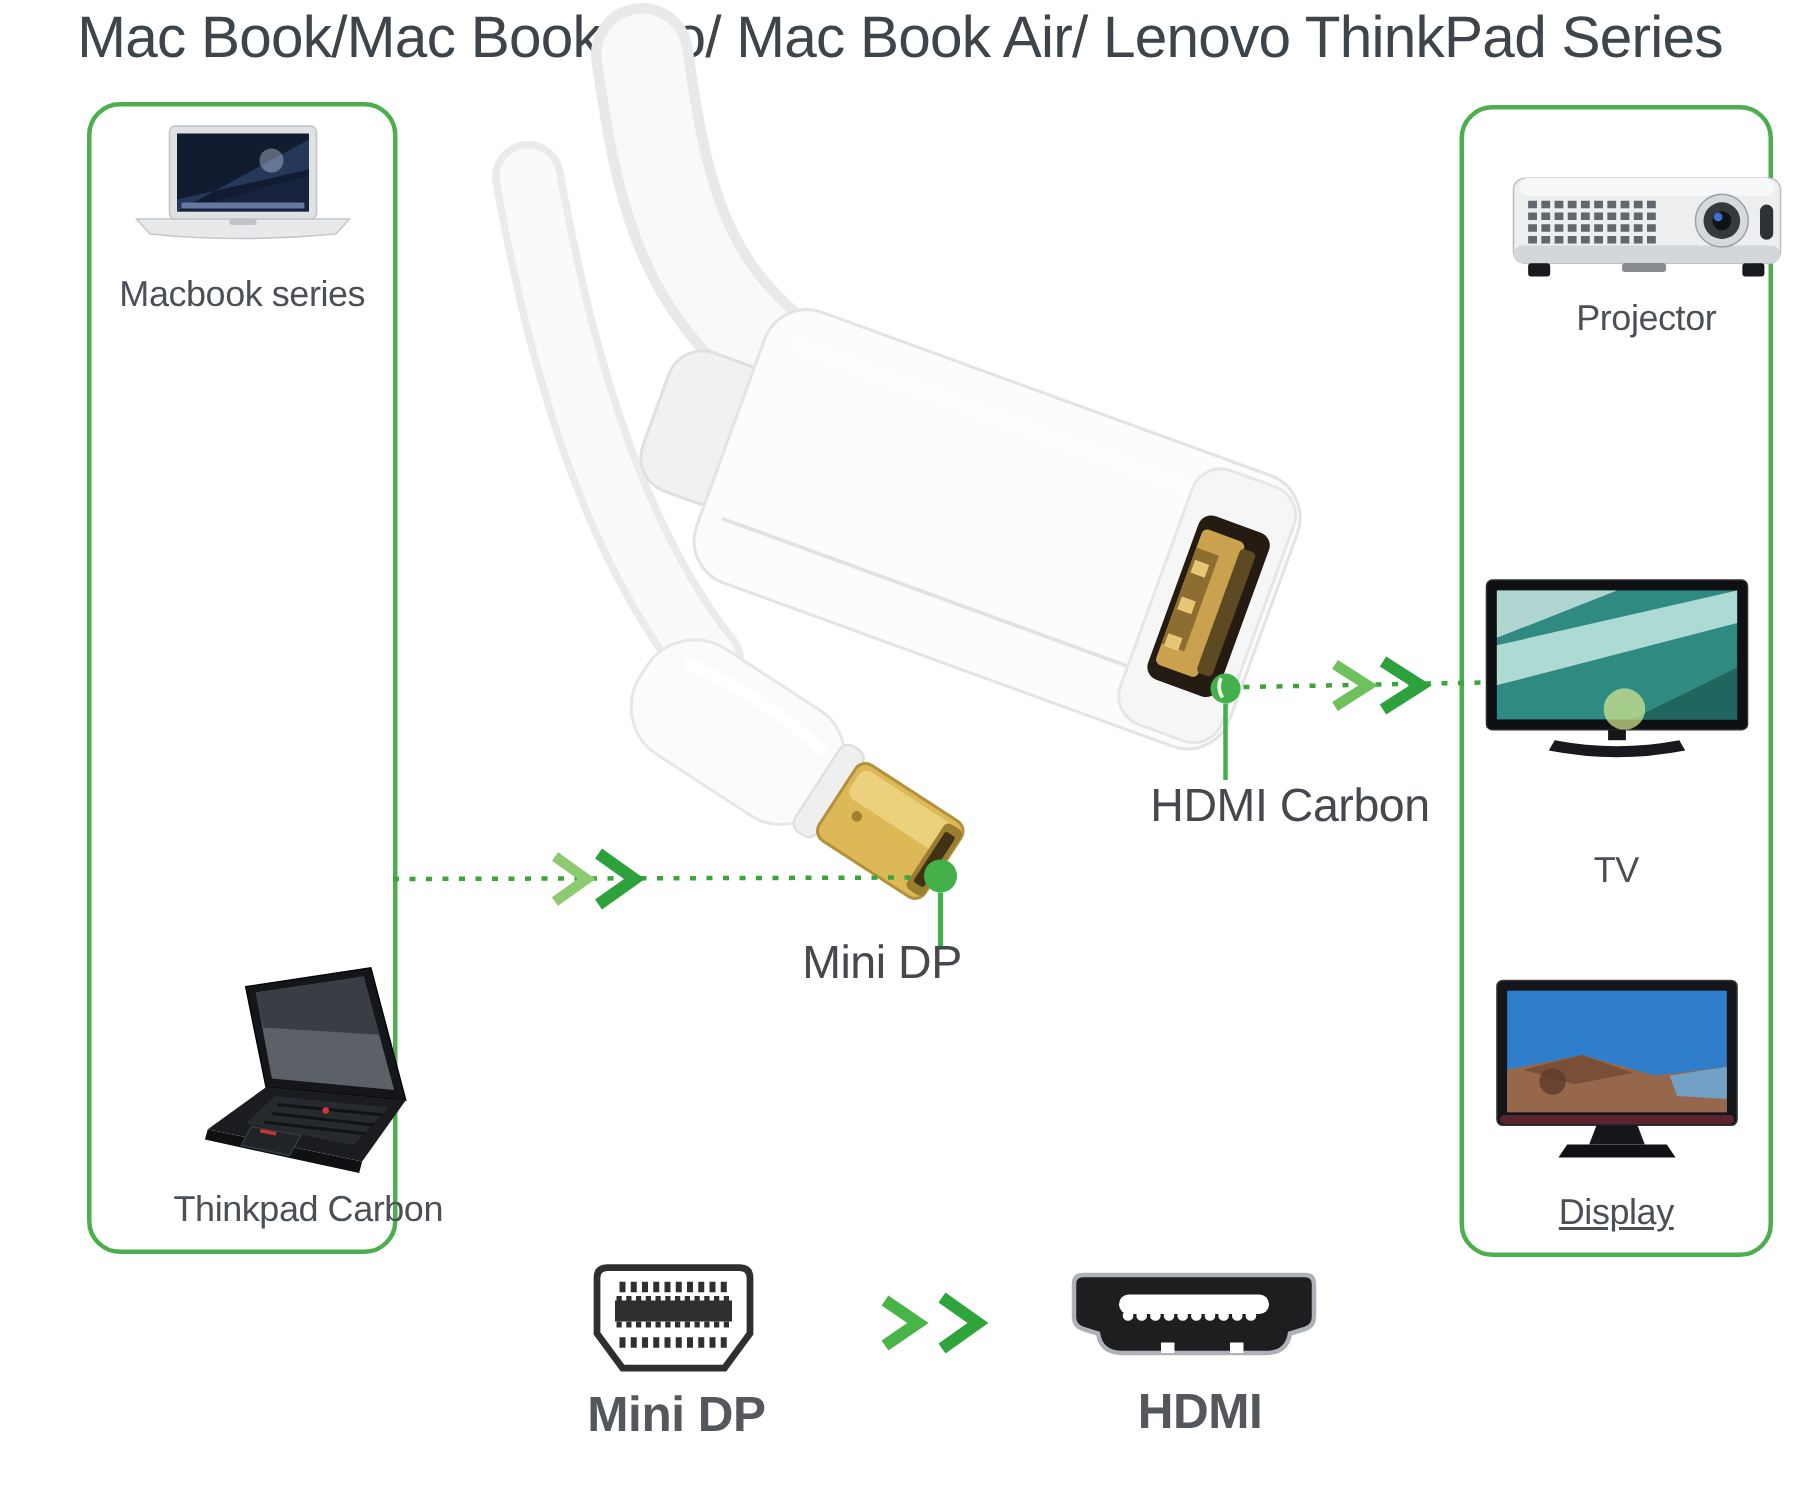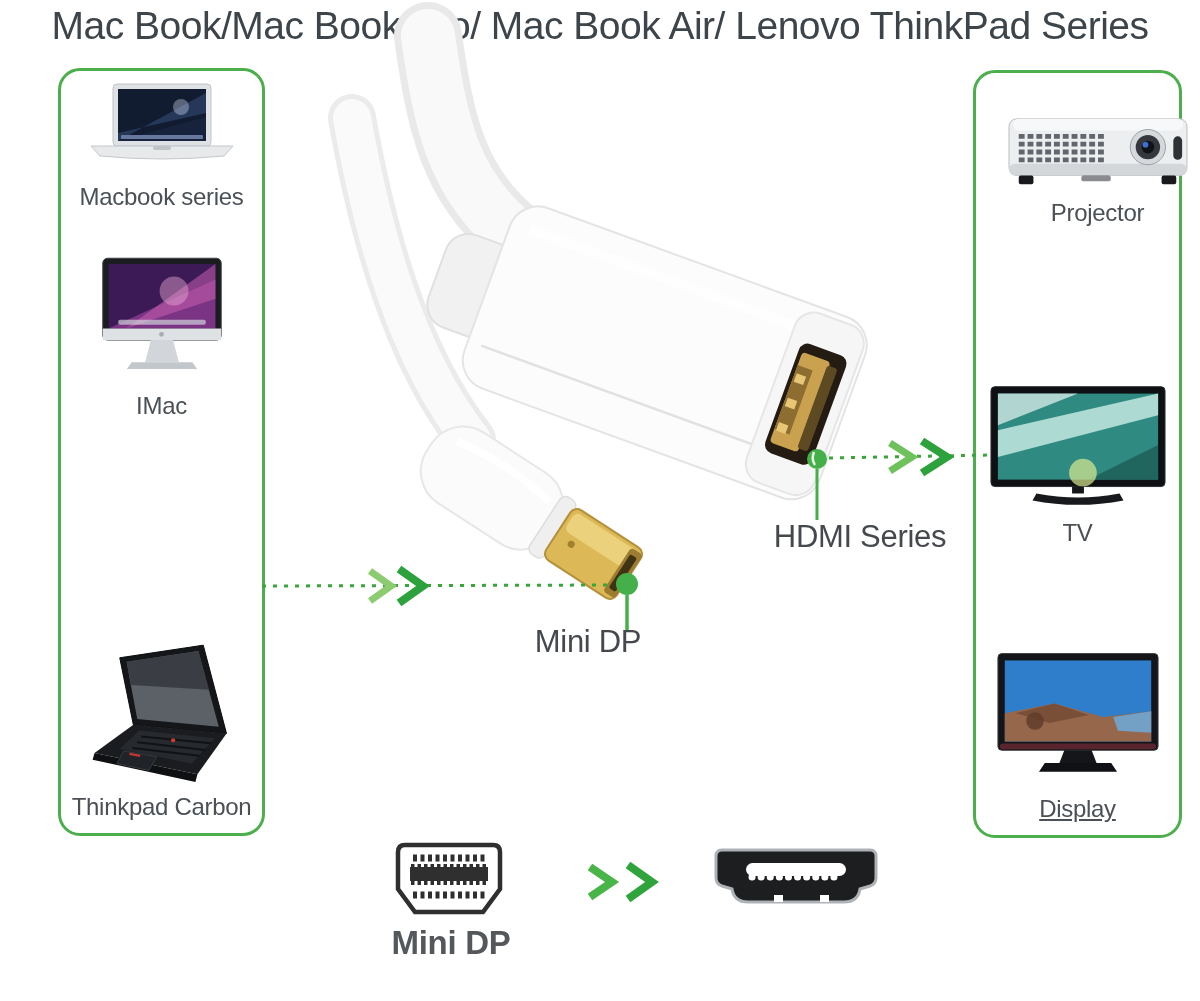--- a/index.html
+++ b/index.html
@@ -13,23 +13,23 @@
   .green-box{position:absolute;border:3px solid #4cae4c;border-radius:22px;background:#ffffff;}
   .box-left{left:58px;top:68px;width:201px;height:762px;text-align:right;}
   .box-right{left:973px;top:70px;width:203px;height:762px;}
 
   .device{position:absolute;left:0;width:100%;display:flex;flex-direction:column;align-items:center;}
   .device-label{font-size:24px;color:#4a5055;letter-spacing:-0.3px;white-space:nowrap;}
 
   .dev-mac{top:12px;}      .dev-mac .device-label{margin-top:8px;}
   .dev-imac{top:185px;}    .dev-imac .device-label{margin-top:16px;}
   .dev-surface{top:378px;} .dev-surface .device-label{margin-top:8px;}
-  .dev-think{top:572px;}   .dev-think .device-label{margin-top:2px;}
+  .dev-think{top:572px;margin-left:44px;}   .dev-think .device-label{margin-top:2px;}
   .dev-proj{top:34px;padding-left:20px;}     .dev-proj .device-label{margin-top:2px;}
-  .dev-tv{top:312px;}      .dev-tv .device-label{margin-top:10px;}
+  .dev-tv{top:312px;gap:48px;}      .dev-tv .device-label{margin-top:10px;}
   .dev-disp{top:578px;}    .dev-disp .device-label{margin-top:8px;text-decoration:underline;}
 
   .overlay{position:absolute;left:0;top:0;width:1200px;height:1001px;pointer-events:none;}
 
   .callout{position:absolute;text-align:center;color:#45494e;font-size:31px;letter-spacing:-0.3px;}
   .callout-minidp{left:500px;top:624px;width:176px;}
   .callout-hdmi{left:760px;top:519px;width:200px;}
 
   .legend-label{position:absolute;text-align:center;font-weight:bold;font-size:33px;color:#54585c;letter-spacing:-0.3px;}
   .legend-minidp-label{left:376px;top:924px;width:150px;}
@@ -51,35 +51,20 @@
         <polygon points="31,58 119,10 119,30 31,50" fill="#35507e" opacity="0.55"></polygon>
         <polygon points="31,58 119,34 119,58" fill="#1a2742" opacity="0.7"></polygon>
         <circle cx="94" cy="24" r="8" fill="#c8d4ea" opacity="0.4"></circle>
         <rect x="34" y="52" width="82" height="4" rx="1" fill="#6f82a8" opacity="0.9"></rect>
         <path d="M4,63 H146 L137,73 Q75,79 13,73 Z" fill="#e7e9eb" stroke="#c4c8cc"></path>
         <rect x="66" y="63" width="18" height="4" rx="2" fill="#c0c4c8"></rect>
       </svg>
       <div class="device-label">Macbook series</div>
     </div>
 
-    <div class="device dev-imac">
-      <svg width="130" height="120" viewBox="0 0 135 120">
-        <rect x="6" y="0" width="123" height="85" rx="5" fill="#1a1c1f" stroke="#3c3f43"></rect>
-        <rect x="12" y="6" width="111" height="67" fill="#3c1a55"></rect>
-        <polygon points="12,73 123,22 123,73" fill="#8a3b8f" opacity="0.8"></polygon>
-        <polygon points="30,73 123,6 123,42" fill="#c85fae" opacity="0.55"></polygon>
-        <circle cx="80" cy="34" r="15" fill="#e9a8d8" opacity="0.45"></circle>
-        <rect x="22" y="64" width="91" height="5" rx="2" fill="#d8dce2" opacity="0.65"></rect>
-        <rect x="6" y="73" width="123" height="12" fill="#dfe2e5"></rect>
-        <circle cx="67" cy="79" r="2.5" fill="#a7adb3"></circle>
-        <polygon points="56,85 79,85 85,108 50,108" fill="#d2d6da"></polygon>
-        <polygon points="36,108 99,108 104,115 31,115" fill="#c2c7cc"></polygon>
-      </svg>
-      <div class="device-label">IMac</div>
-    </div>
 
 
     <div class="device dev-think">
       <svg width="165" height="148" viewBox="0 0 170 150">
         <polygon points="42,14 128,1 152,92 56,83" fill="#141619" stroke="#060708"></polygon>
         <polygon points="49,18 123,7 144,85 60,77" fill="#5b6167"></polygon>
         <polygon points="49,18 123,7 134,47 54,42" fill="#363b40" opacity="0.9"></polygon>
         <polygon points="56,83 152,92 122,134 16,112" fill="#1a1c1f"></polygon>
         <polygon points="62,89 140,97 116,123 42,108" fill="#26292d"></polygon>
         <line x1="64" y1="95" x2="136" y2="102" stroke="#101214" stroke-width="2"></line>
@@ -223,17 +208,18 @@
     <g transform="translate(712,848)">
       <path d="M10,2 H158 Q164,2 164,8 V30 Q164,36 158,38 L148,41 Q146,54 132,54 H36 Q22,54 20,41 L10,38 Q4,36 4,30 V8 Q4,2 10,2 Z" fill="#1c1e20" stroke="#aeb2b6" stroke-width="3"></path>
       <rect x="34" y="15" width="100" height="13" rx="6.5" fill="#ffffff"></rect>
       <line x1="40" y1="29" x2="128" y2="29" stroke="#ffffff" stroke-width="7" stroke-dasharray="0.1 9" stroke-linecap="round"></line>
       <rect x="62" y="47" width="9" height="7" fill="#ffffff"></rect>
       <rect x="108" y="47" width="9" height="7" fill="#ffffff"></rect>
     </g>
   </svg>
 
   <div class="callout callout-minidp">Mini DP</div>
-  <div class="callout callout-hdmi">HDMI Series</div>
+  <div class="callout callout-hdmi">HDMI Carbon</div>
 
   <div class="legend-label legend-minidp-label">Mini DP</div>
+  <div class="legend-label legend-hdmi-label">HDMI</div>
 
 </div>
 
 </body></html>

